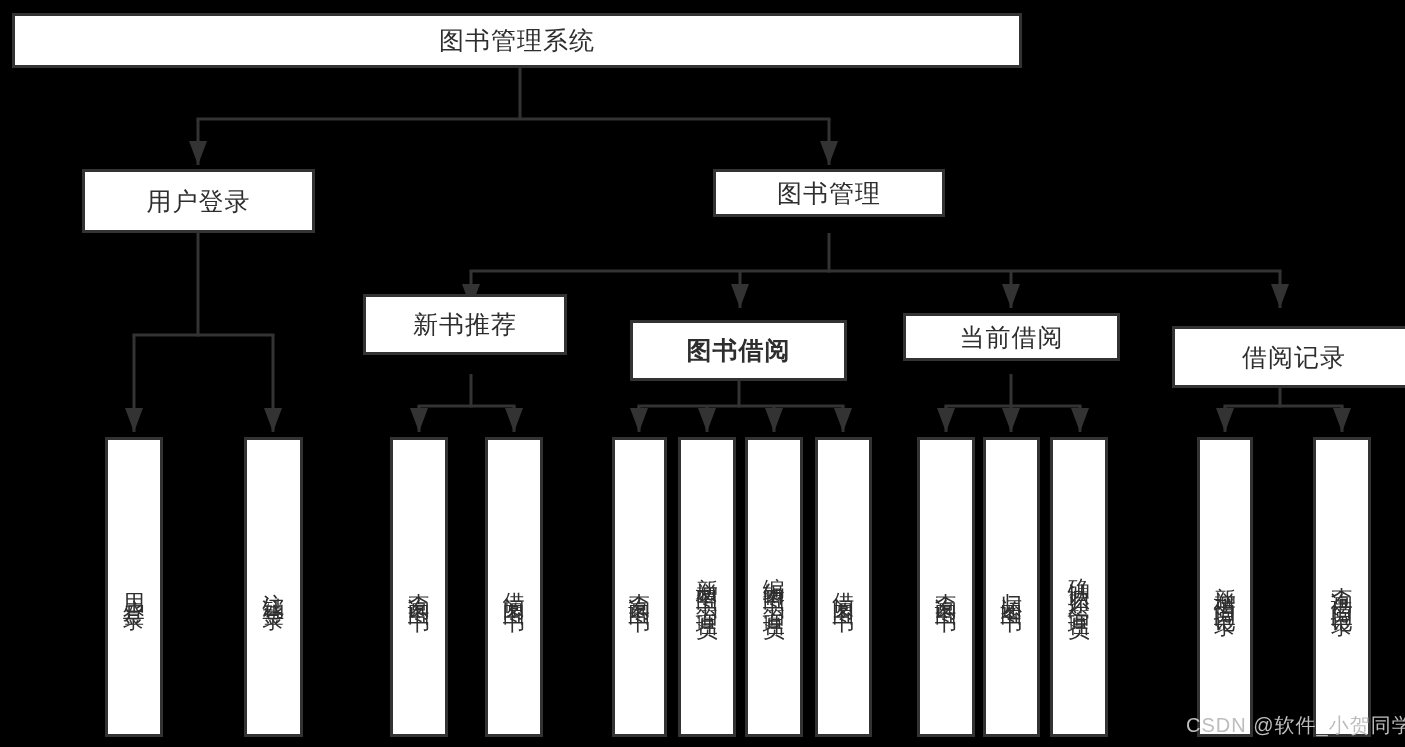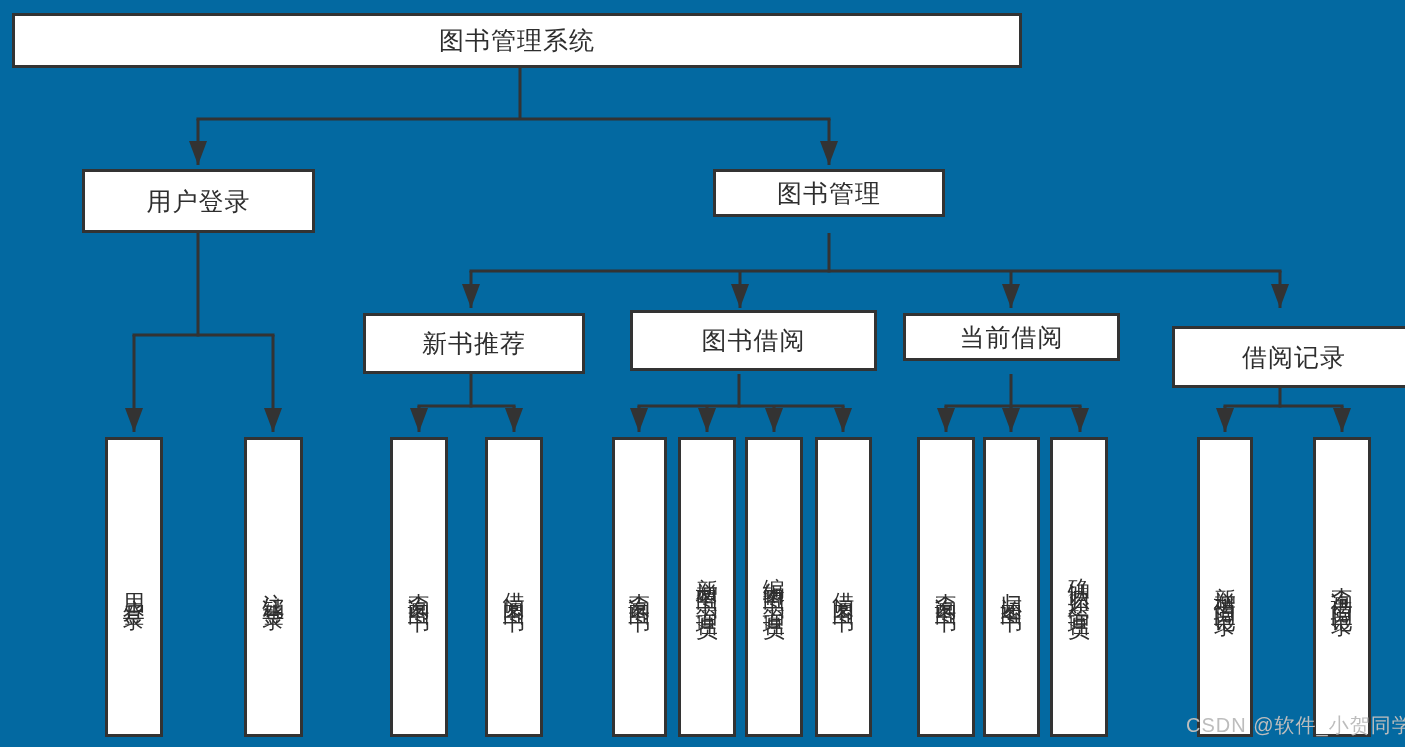--- a/index.html
+++ b/index.html
@@ -1,39 +1,39 @@
 <!DOCTYPE html>
 <html><head>
 <meta charset="utf-8">
 <style>
   html,body{margin:0;padding:0;background:#ffffff;}
   .canvas{
-    position:relative;width:1405px;height:747px;background:#0369a1;
+    position:relative;width:1405px;height:747px;background:#000000;
     font-family:"Liberation Sans","DejaVu Sans",sans-serif;overflow:hidden;
   }
   .wires{position:absolute;left:0;top:0;z-index:1;}
   .wires path{stroke:#333333;stroke-width:3;fill:none;}
   .node{
     position:absolute;box-sizing:border-box;z-index:2;
     border:3px solid #333333;background:#ffffff;color:#2e2e2e;
     display:flex;align-items:center;justify-content:center;
   }
   .box{font-size:25px;letter-spacing:1px;white-space:nowrap;}
   .leaf{
     top:437px;width:58px;height:300px;
     writing-mode:vertical-rl;text-orientation:mixed;
     font-size:22px;letter-spacing:6px;line-height:1.15;
     padding:4px 0;justify-content:center;
   }
   
   #n-root {left:12px; top:13px; width:1010px;height:55px;}
   #n-login{left:82px; top:169px;width:233px; height:64px;}
   #n-mgmt {left:713px;top:169px;width:232px; height:48px;}
-  #n-nbr  {left:363px;top:313px;width:222px; height:61px;}
-  #n-bb   {left:630px;top:310px;width:247px; height:61px;}
+  #n-nbr  {left:363px;top:294px;width:204px; height:61px;}
+  #n-bb   {left:630px;top:320px;width:217px; height:61px;font-weight:bold;}
   #n-cb   {left:903px;top:313px;width:217px; height:48px;}
   #n-br   {left:1172px;top:326px;width:244px;height:62px;}
   
   #l-login     {left:105px;}
   #l-logout    {left:244px;width:59px;}
   #l-nbr-query {left:390px;}
   #l-nbr-borrow{left:485px;}
   #l-bb-query  {left:612px;width:55px;}
   #l-bb-add    {left:678px;}
   #l-bb-edit   {left:745px;}

